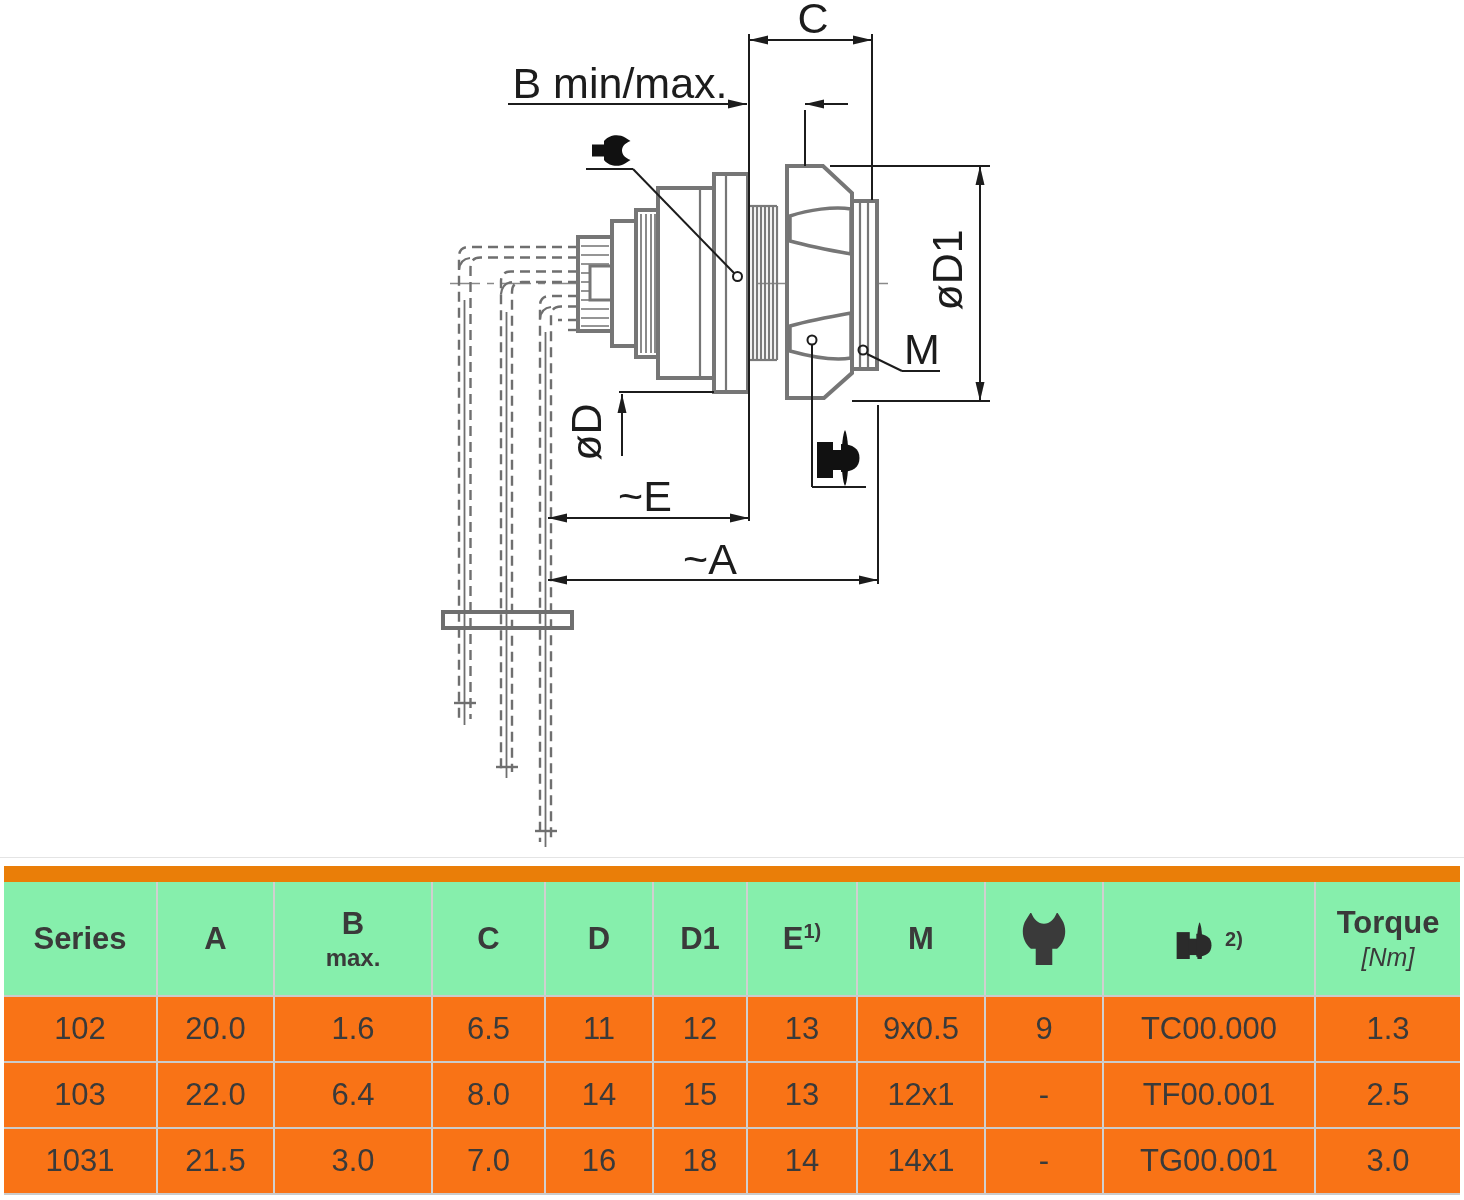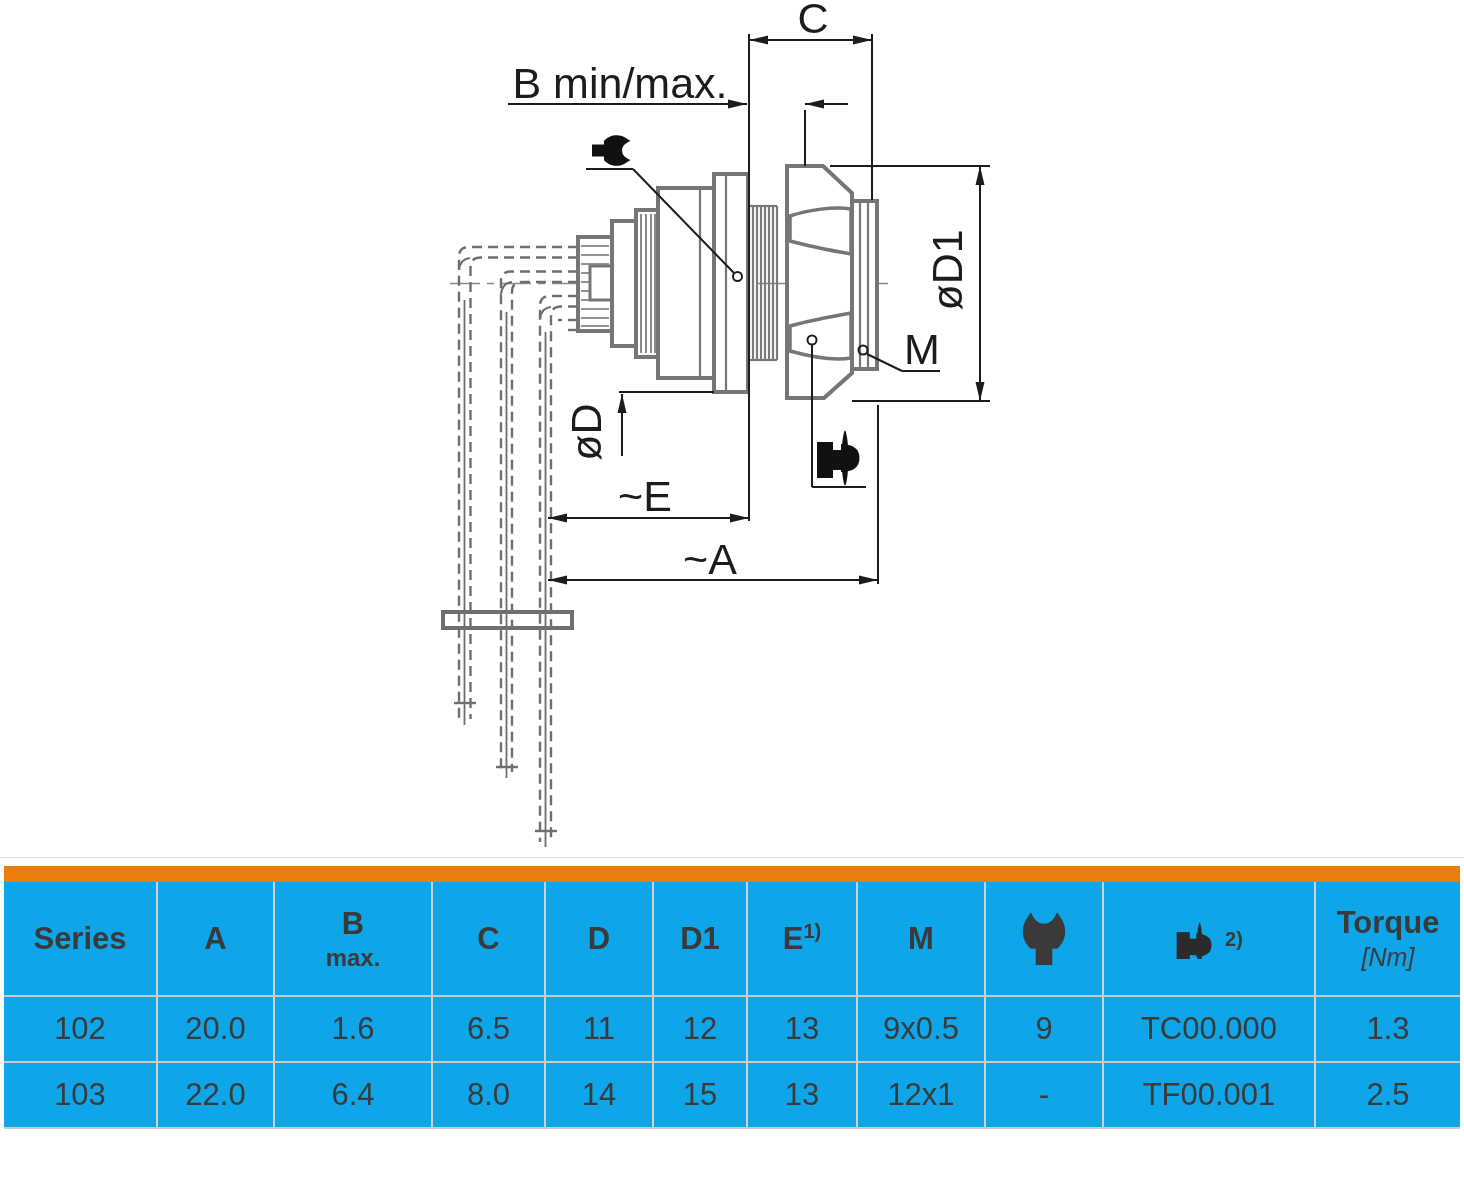--- a/index.html
+++ b/index.html
@@ -7,22 +7,22 @@
          font-family:"Liberation Sans",sans-serif;}
   svg text{font-family:"Liberation Sans",sans-serif;}
   .topline{position:absolute;top:857px;left:0;width:1464px;height:1px;background:#e4e4e4;}
   .tbl-wrap{position:absolute;left:4px;top:866px;width:1456px;}
   .orange-bar{height:16px;}
   table.spec{width:100%;border-collapse:collapse;table-layout:fixed;
              font-size:31px;color:#3a3a3a;}
   table.spec td{border-right:2px solid #d0d0d0;border-bottom:2px solid #cbcbcb;
                 text-align:center;vertical-align:middle;padding:0;}
   table.spec td:last-child{border-right:none;}
-  table.spec thead td{height:113px;font-weight:bold;background:#0ea5e9;margin-top:48px;}
-  table.spec tbody td{height:64px;background:#0ea5e9;font-weight:400;margin-top:20px;}
+  table.spec thead td{height:113px;font-weight:bold;background:#86efac;margin-top:48px;}
+  table.spec tbody td{height:64px;background:#f97316;font-weight:400;margin-top:20px;}
   td.series-col{text-align:left;padding-left:16px;}
   .hdr-sub{font-size:24px;font-weight:bold;margin-top:2px;}
   .hdr-unit{font-size:25px;font-weight:400;font-style:italic;margin-top:2px;}
   sup.fn{font-size:20px;font-weight:bold;vertical-align:super;line-height:0;}
   .icon-cell{display:flex;align-items:center;justify-content:center;gap:8px;}
 </style>
 </head>
 <body>
 
 <div class="sheet">
@@ -266,16 +266,29 @@
           <td>6.4</td>
           <td>8.0</td>
           <td>14</td>
           <td>15</td>
           <td>13</td>
           <td>12x1</td>
           <td>-</td>
           <td>TF00.001</td>
           <td>2.5</td>
         </tr>
+        <tr>
+          <td class="series-col">1031</td>
+          <td>21.5</td>
+          <td>3.0</td>
+          <td>7.0</td>
+          <td>16</td>
+          <td>18</td>
+          <td>14</td>
+          <td>14x1</td>
+          <td>-</td>
+          <td>TG00.001</td>
+          <td>3.0</td>
+        </tr>
       </tbody>
     </table>
   </div>
 </div>
 
 </body></html>

